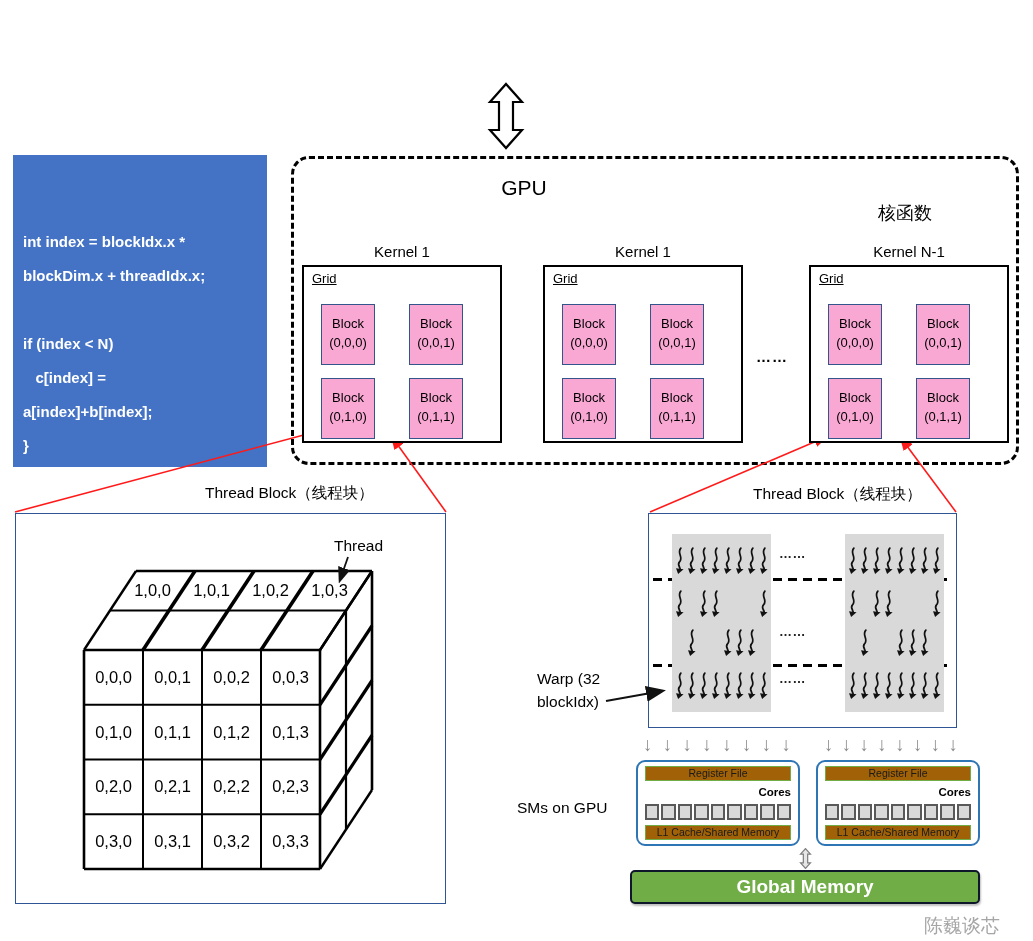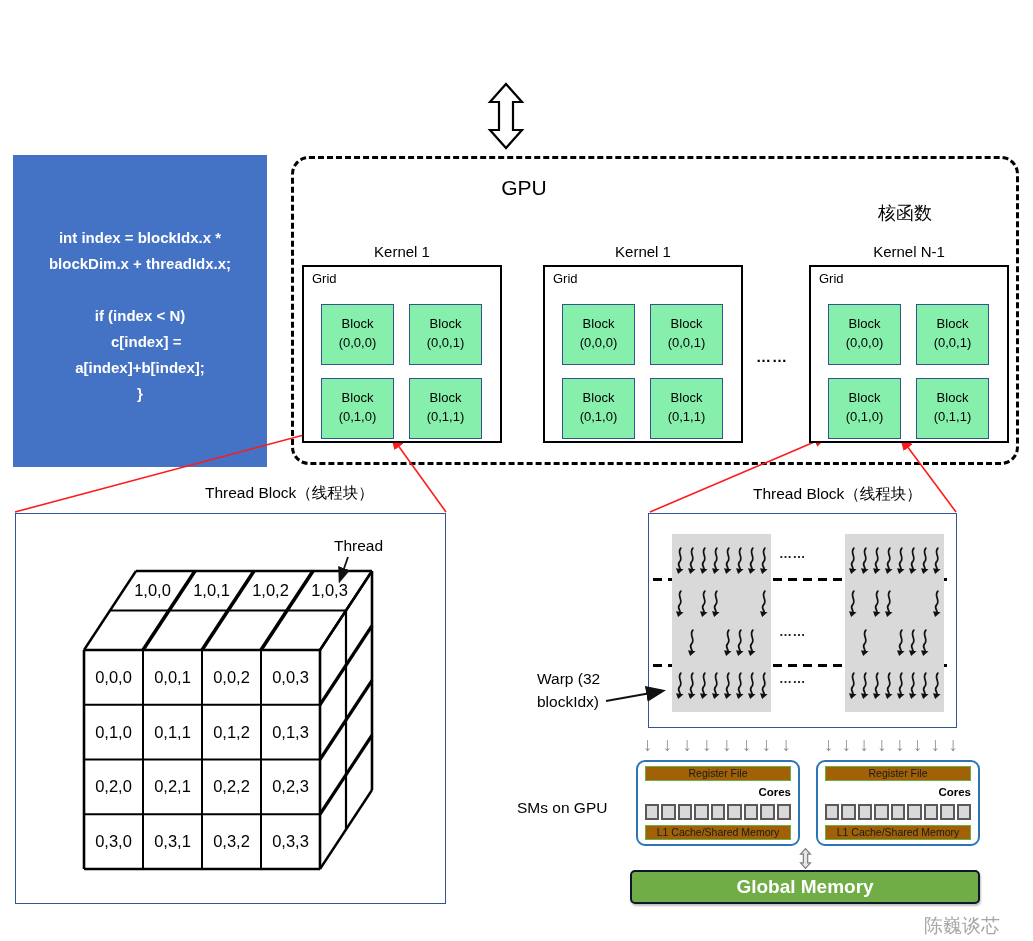--- a/index.html
+++ b/index.html
@@ -12,27 +12,27 @@
   .dashed-box{position:absolute;border:3px dashed #000;background:#fff;box-sizing:border-box;}
   #cpu-box{left:10px;top:14px;width:1010px;height:64px;display:flex;align-items:center;justify-content:center;font-size:20px;}
   #gpu-box{left:291px;top:156px;width:728px;height:309px;border-radius:18px;}
   #gpu-label{position:absolute;left:459px;top:176px;width:130px;text-align:center;font-size:21px;}
   #gpu-annotation{position:absolute;left:878px;top:201px;width:96px;font-size:18px;}
   #gpu-ellipsis{position:absolute;left:756px;top:348px;font-size:15px;font-weight:bold;letter-spacing:1px;}
 
   
   .kernel-title{position:absolute;width:200px;text-align:center;font-size:15px;}
   .grid-box{position:absolute;width:200px;height:178px;border:2.5px solid #000;box-sizing:border-box;background:#fff;}
-  .grid-label{position:absolute;left:8px;top:4px;font-size:13px;}
-  .block-box{position:absolute;width:73px;height:61px;border:1.5px solid #34558B;box-sizing:border-box;
-             text-align:center;font-size:13px;line-height:19px;padding-top:9px;background:#86efac;}
+  .grid-label{position:absolute;left:8px;top:4px;font-size:13px;text-decoration:underline;}
+  .block-box{position:absolute;width:54px;height:61px;border:1.5px solid #34558B;box-sizing:border-box;
+             text-align:center;font-size:13px;line-height:19px;padding-top:9px;background:#f9a8d4;}
 
   
   #code-box{position:absolute;left:13px;top:155px;width:254px;height:312px;background:#4472C4;box-sizing:border-box;}
-  #code-text{padding:70px 10px 0 10px;font-size:15px;line-height:26px;color:#fff;font-weight:600;white-space:pre;text-align:center;}
+  #code-text{padding:70px 10px 0 10px;font-size:15px;line-height:34px;color:#fff;font-weight:600;white-space:pre;}
 
   
   .section-title{position:absolute;font-size:15.5px;white-space:nowrap;}
   #left-title{left:205px;top:483px;}
   #right-title{left:753px;top:484px;}
   #left-box{position:absolute;left:15px;top:513px;width:431px;height:391px;border:1.6px solid #2F5597;box-sizing:border-box;background:#fff;}
   #right-box{position:absolute;left:648px;top:513px;width:309px;height:215px;border:1.6px solid #2F5597;box-sizing:border-box;background:#fff;}
   .warp-panel{position:absolute;width:99px;height:178px;background:#D9D9D9;}
   .warp-row{position:absolute;left:2px;right:2px;display:flex;}
   .slot{flex:1;display:flex;justify-content:center;}

